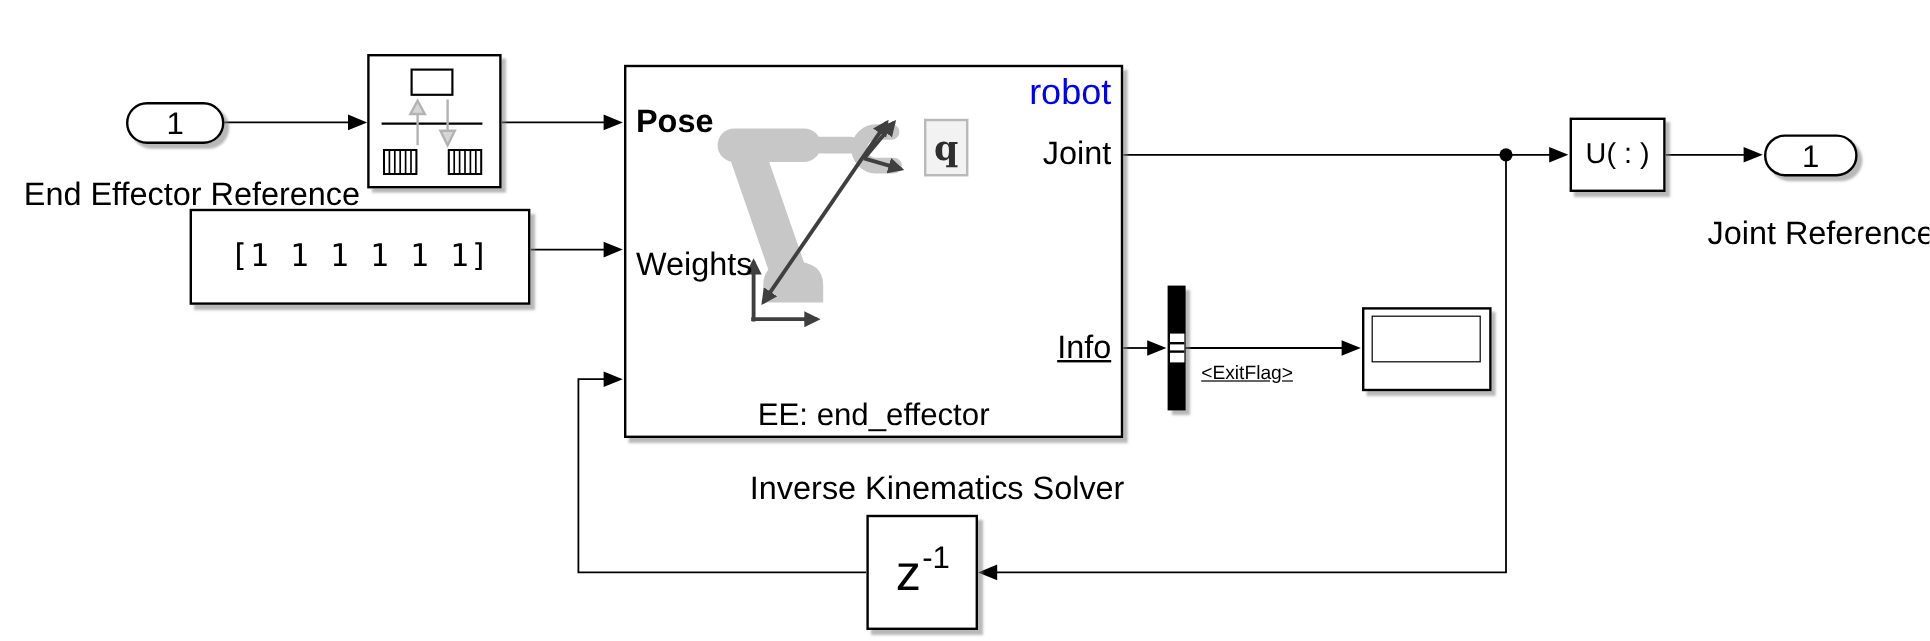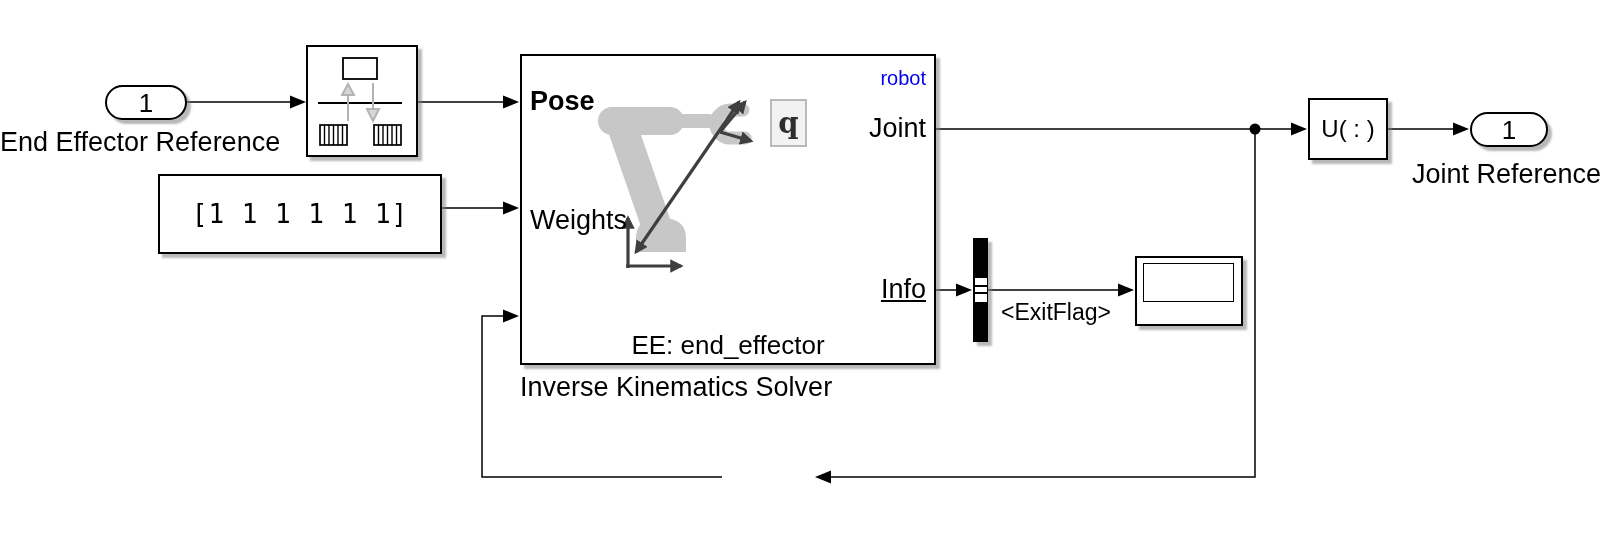--- a/index.html
+++ b/index.html
@@ -4,41 +4,41 @@
 <style>
   html,body{margin:0;padding:0;background:#fff;}
   .canvas{position:relative;width:1608px;height:534px;background:#ffffff;overflow:hidden;
           font-family:"Liberation Sans",sans-serif;color:#000;}
   .wires{position:absolute;left:0;top:0;width:1608px;height:534px;}
   .block{position:absolute;box-sizing:border-box;background:#fff;border:2px solid #000;
          box-shadow:4px 4px 2px rgba(125,125,125,.55);}
   .oval{border-radius:19px;display:flex;align-items:center;justify-content:center;
         font-size:26px;line-height:1;}
   .lbl{position:absolute;font-size:27px;line-height:30px;white-space:nowrap;}
-  .lbl.center{text-align:left;}
+  .lbl.center{text-align:right;margin-top:20px;}
   .portlbl{position:absolute;font-size:27px;line-height:32px;white-space:nowrap;}
   .portlbl.right{text-align:right;}
-  .robotlbl{position:absolute;top:8px;right:8px;font-size:20px;line-height:28px;color:#0000ee;}
+  .robotlbl{position:absolute;top:8px;right:8px;font-size:30px;line-height:28px;color:#0000ee;}
   .eelbl{position:absolute;left:0;right:0;bottom:4px;text-align:center;font-size:26px;line-height:28px;margin-top:33px;}
   .constant{display:flex;align-items:center;justify-content:center;
             font-family:"DejaVu Sans Mono",monospace;font-size:26px;letter-spacing:1px;}
   .reshape{display:flex;align-items:center;justify-content:center;font-size:24px;}
   .delay{display:flex;align-items:center;justify-content:center;font-size:42px;}
   .delay sup{font-size:26px;position:relative;top:-4px;left:1px;}
   .iksvg{position:absolute;left:0;top:0;width:100%;height:100%;}
   .qbadge{position:absolute;left:248px;top:43px;width:37px;height:48px;box-sizing:border-box;
           border:2px solid #b9b9b9;background:#f2f2f2;display:flex;align-items:center;justify-content:center;
           font-family:"DejaVu Serif",serif;font-weight:bold;font-size:29px;color:#2e2e2e;}
   .busbar{position:absolute;left:973px;top:238px;width:15px;height:104px;background:#000;
           box-shadow:4px 4px 2px rgba(125,125,125,.55);}
   .buswin{position:absolute;left:1.5px;top:40px;width:12px;height:24px;background:#fff;}
   .busline{position:absolute;left:0;width:12px;height:2px;background:#000;}
   .screen{position:absolute;left:6px;top:5px;width:91px;height:39px;box-sizing:border-box;
           border:1.4px solid #000;background:#fff;}
-  .exitflag{position:absolute;left:1001px;top:299px;font-size:23px;line-height:26px;white-space:nowrap;}
+  .exitflag{position:absolute;left:1001px;top:299px;font-size:16px;line-height:26px;white-space:nowrap;text-decoration:underline;}
 </style>
 </head>
 <body>
 
 <div class="canvas">
 
   <svg class="wires" viewBox="0 0 1608 534">
     <g stroke="#000" stroke-width="1.5" fill="#000">
       <path d="M 187 102 H 292" fill="none"></path>
       <polygon points="306,102 290,95.5 290,108.5" stroke="none"></polygon>
@@ -156,19 +156,22 @@
   <div class="exitflag">&lt;ExitFlag&gt;</div>
 
   <div class="block" style="left:1135px;top:256px;width:108px;height:70px;">
     <div class="screen"></div>
   </div>
 
   <div class="block reshape" style="left:1308px;top:98px;width:80px;height:62px;">
     <span>U( : )</span>
   </div>
 
+  <div class="block delay" style="left:722px;top:429px;width:93px;height:96px;">
+    <span><span>z</span><sup>-1</sup></span>
+  </div>
 
   <div class="block oval" style="left:1470px;top:112px;width:78px;height:35px;">
     <span>1</span>
   </div>
   <div class="lbl center" style="left:1412px;top:159px;width:200px;">Joint Reference</div>
 
 </div>
 
 </body></html>

